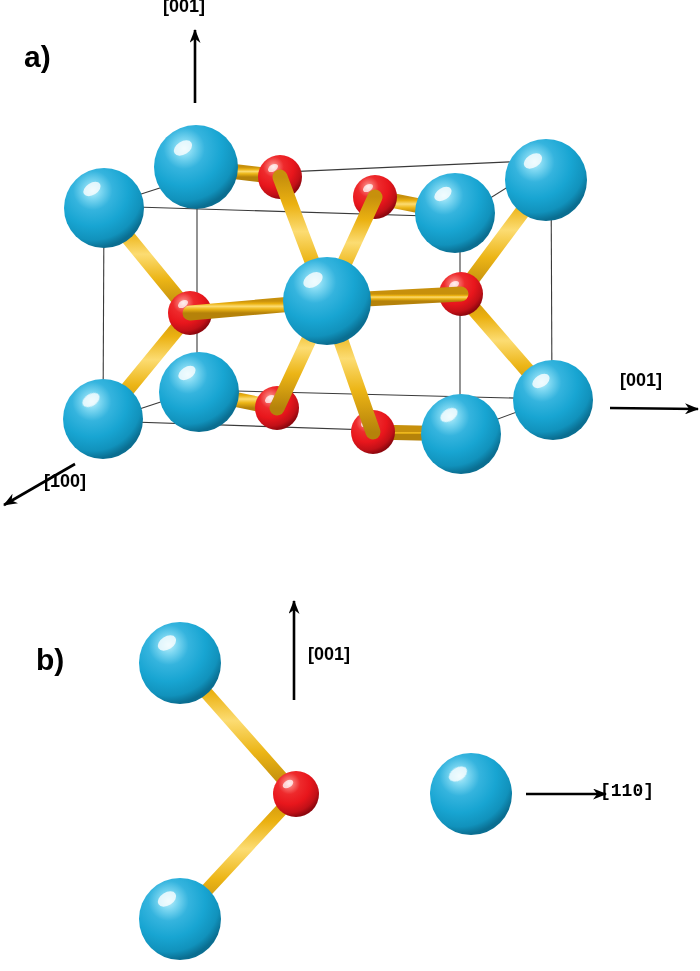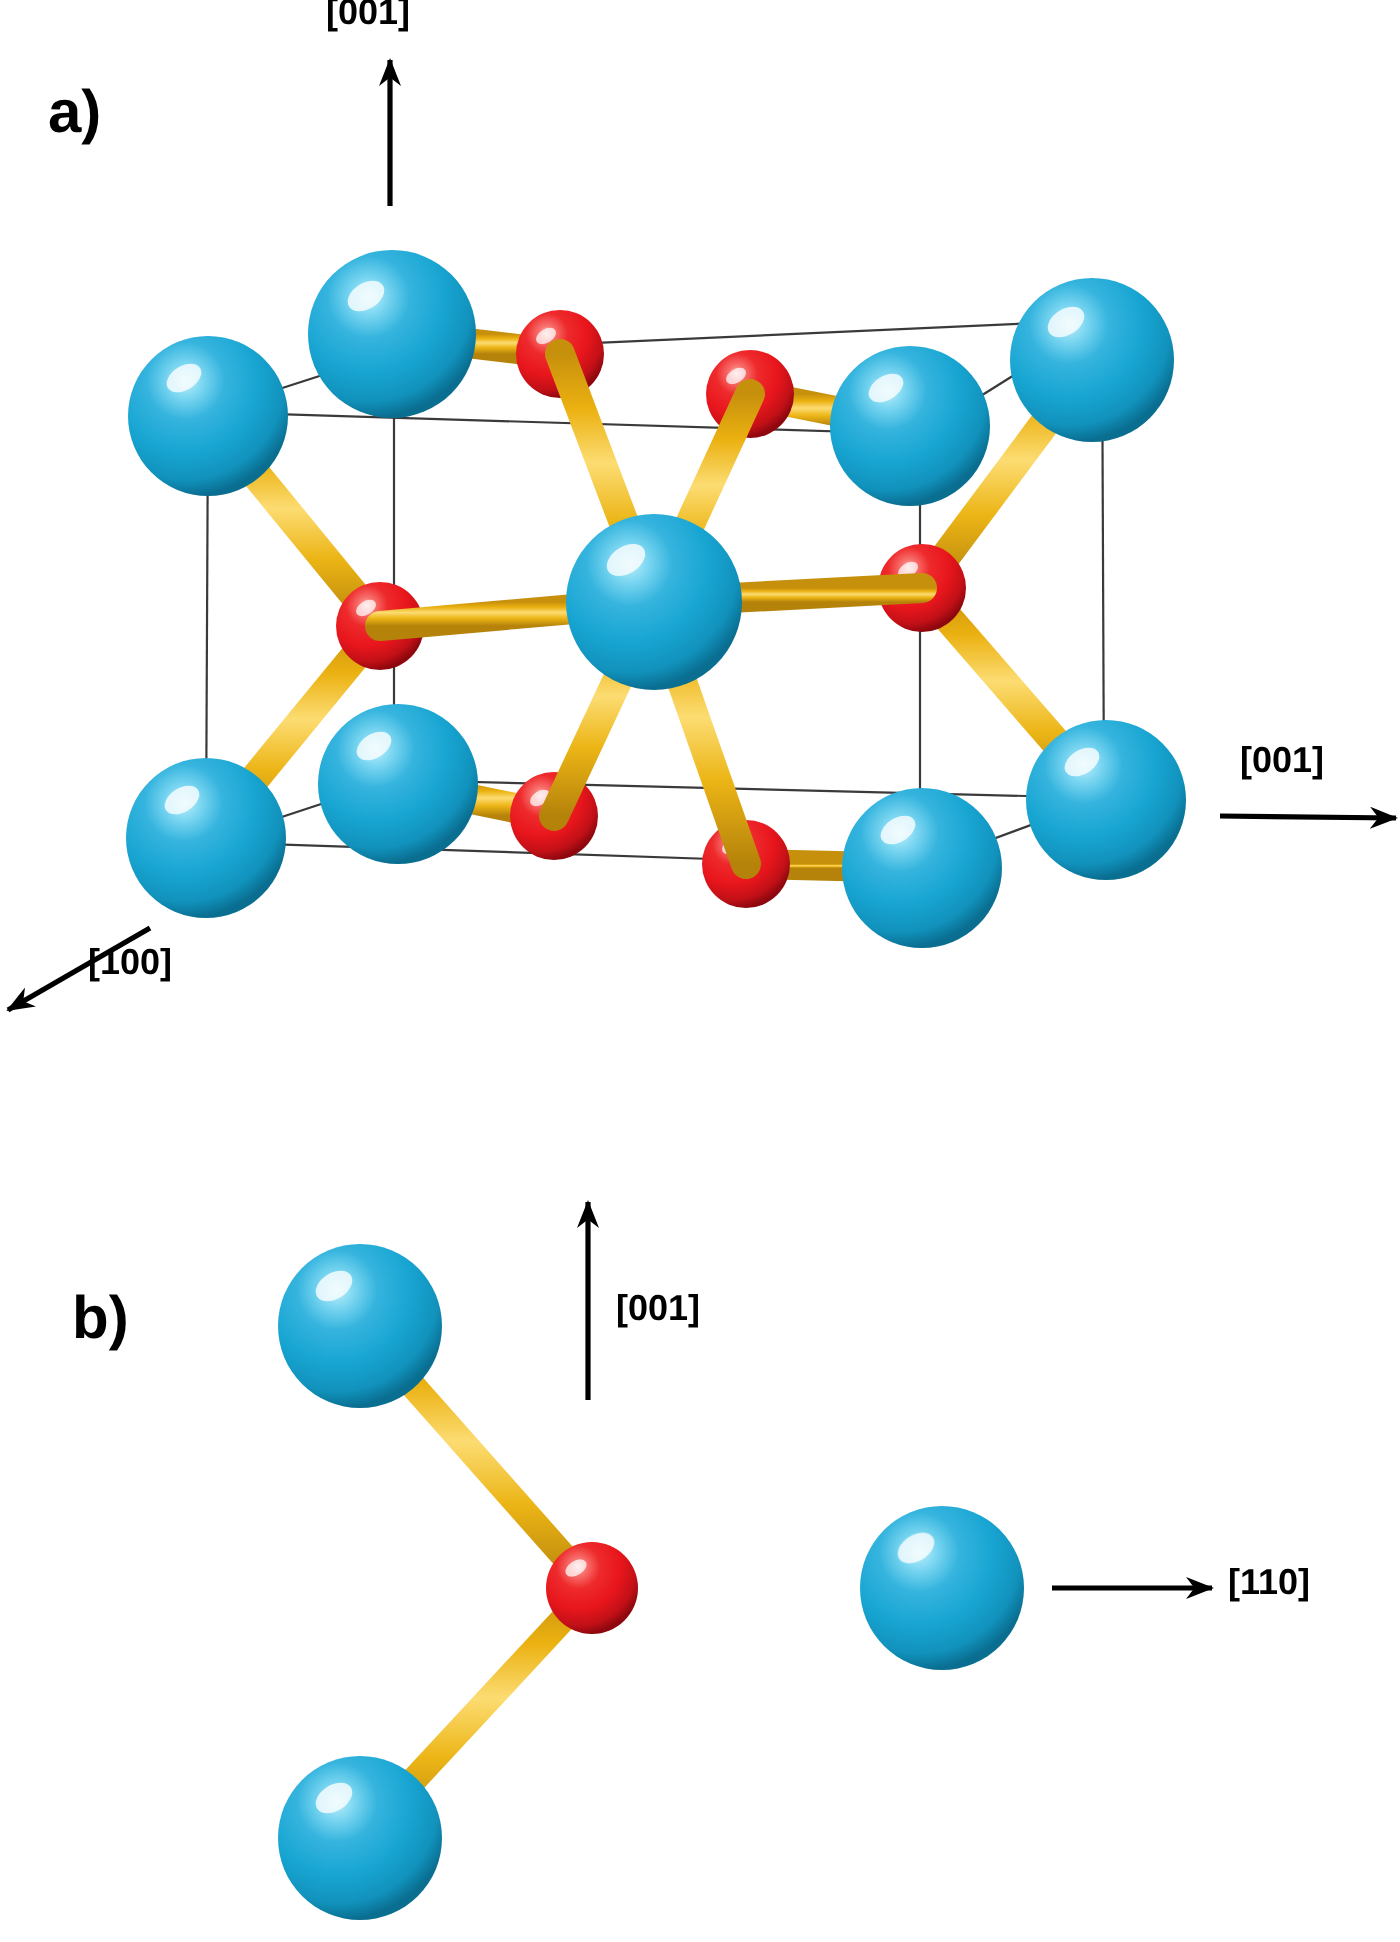--- a/index.html
+++ b/index.html
@@ -40,21 +40,21 @@
     line-height: 1;
     white-space: nowrap;
     user-select: none;
   }
   #label-a { left: 24px; top: 42px; }
   #label-b { left: 36px; top: 645px; }
   #label-001-a { left: 163px; top: -3px; }
   #label-010-a { left: 620px; top: 371px; }
   #label-100-a { left: 44px; top: 472px; }
   #label-001-b { left: 308px; top: 645px; }
-  #label-110-b { left: 614px; top: 782px; }
+  #label-110-b { left: 600px; top: 782px; font-family: Liberation Mono, monospace; }
 </style>
 </head>
 <body>
 
 <svg id="figure" viewBox="0 0 700 971" width="700" height="971" xmlns="http://www.w3.org/2000/svg">
   <defs>
     <radialGradient id="gradBlue" cx="36%" cy="28%" r="72%">
       <stop offset="0%" stop-color="#BFEFFA"></stop>
       <stop offset="14%" stop-color="#7FD8F2"></stop>
       <stop offset="34%" stop-color="#35B4DE"></stop>

